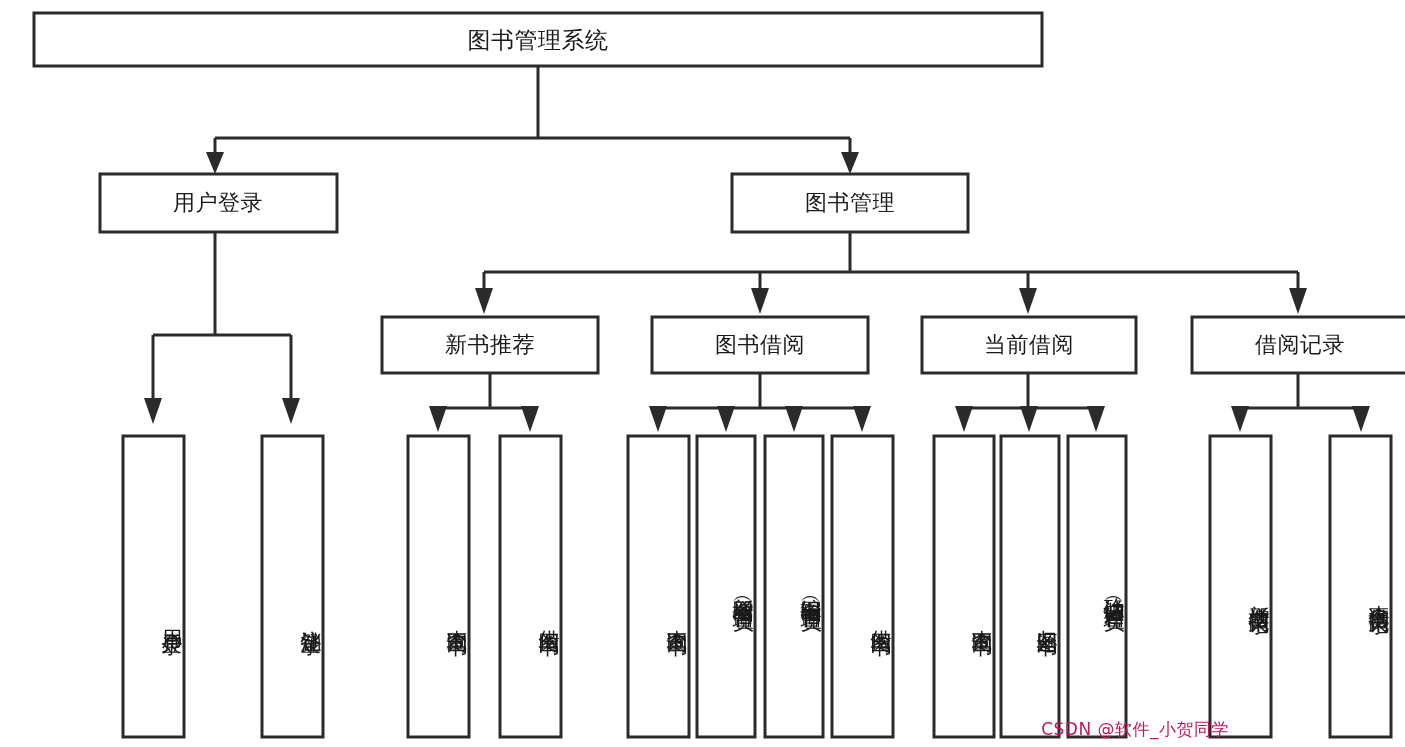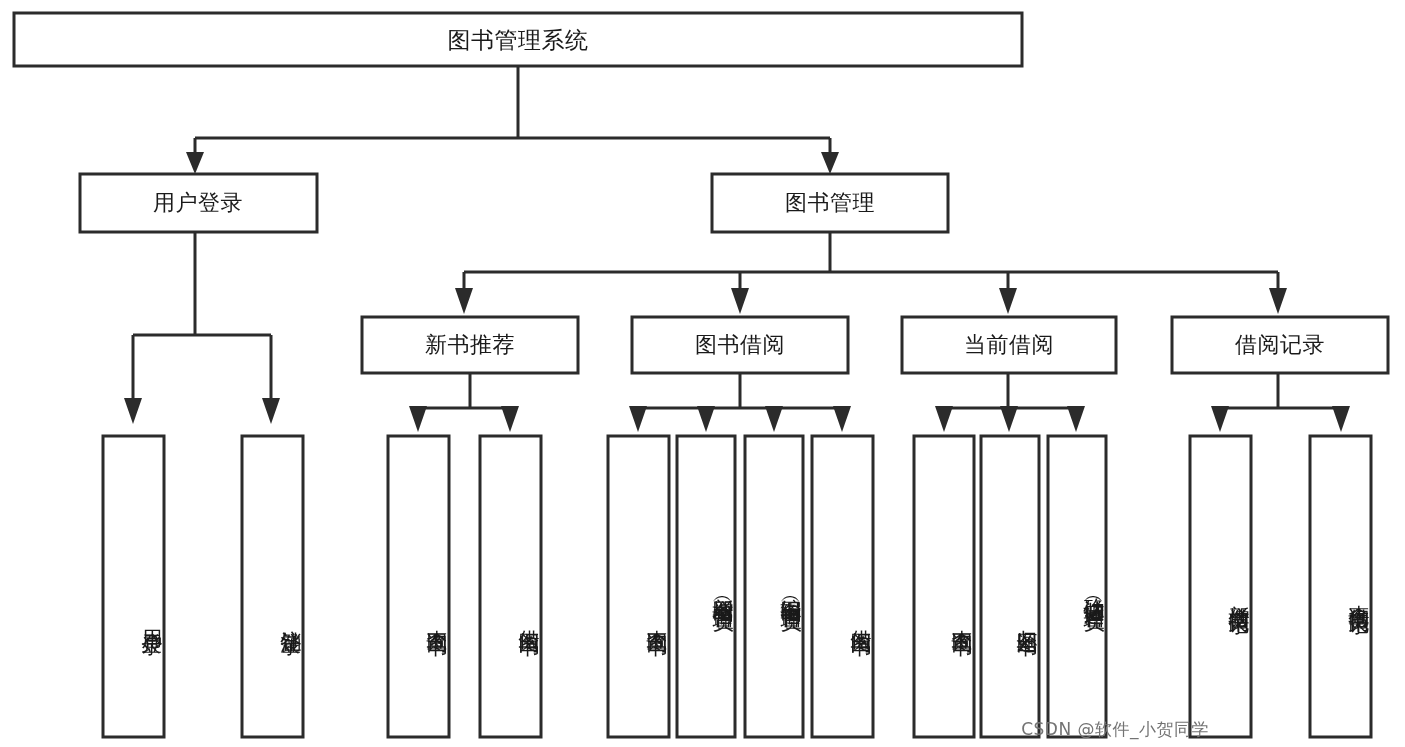--- a/index.html
+++ b/index.html
@@ -11,20 +11,21 @@
     width: 1405px;
     height: 747px;
     font-family: "DejaVu Sans", "Liberation Sans", sans-serif;
     overflow: hidden;
   }
   #diagram-root {
     position: relative;
     width: 1217px;
     height: 747px;
     background: #ffffff;
+    margin-left: 20px;
   }
   svg.diagram-canvas {
     position: absolute;
     left: 0;
     top: 0;
     width: 1405px;
     height: 747px;
   }
   .node-box {
     fill: #ffffff;
@@ -67,21 +68,21 @@
     text-align: center;
     white-space: nowrap;
     pointer-events: none;
   }
   .watermark {
     position: absolute;
     right: 8px;
     bottom: 6px;
     font-family: "DejaVu Sans", "Liberation Sans", sans-serif;
     font-size: 17px;
-    color: #737373;
+    color: #be185d;
     white-space: nowrap;
     letter-spacing: 0.5px;
   }
 </style>
 </head>
 <body>
 
 <div id="diagram-root">
 
   <svg class="diagram-canvas" viewBox="0 0 1405 747" xmlns="http://www.w3.org/2000/svg">

